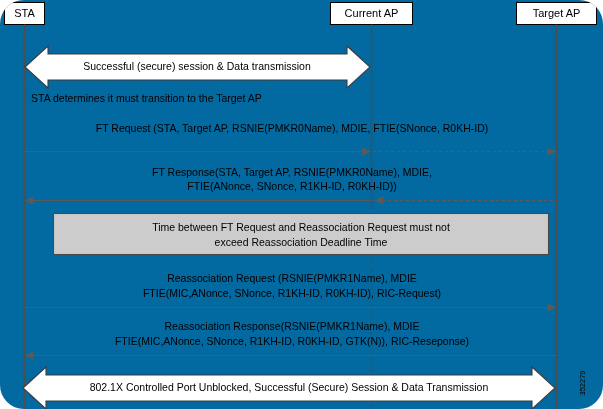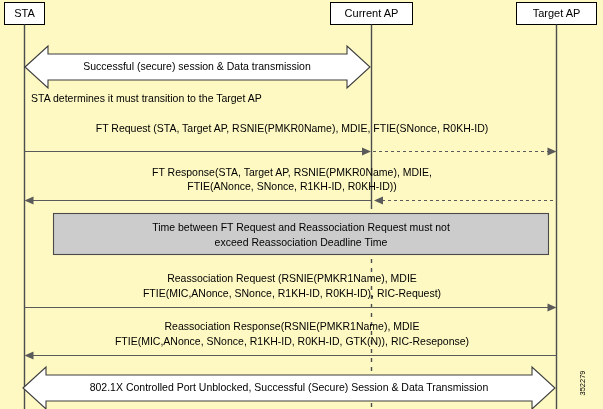--- a/index.html
+++ b/index.html
@@ -8,22 +8,23 @@
     background: #ffffff;
   }
   body {
     font-family: "Liberation Sans", sans-serif;
     color: #000000;
   }
   #diagram-root {
     position: relative;
     width: 603px;
     height: 409px;
-    background: #fef9c3;
+    background: #0369a1;
     overflow: hidden;
+    border-radius: 24px;
   }
   #diagram-svg {
     position: absolute;
     left: 0;
     top: 0;
     width: 603px;
     height: 409px;
   }
   .actor-label {
     font-size: 11px;

